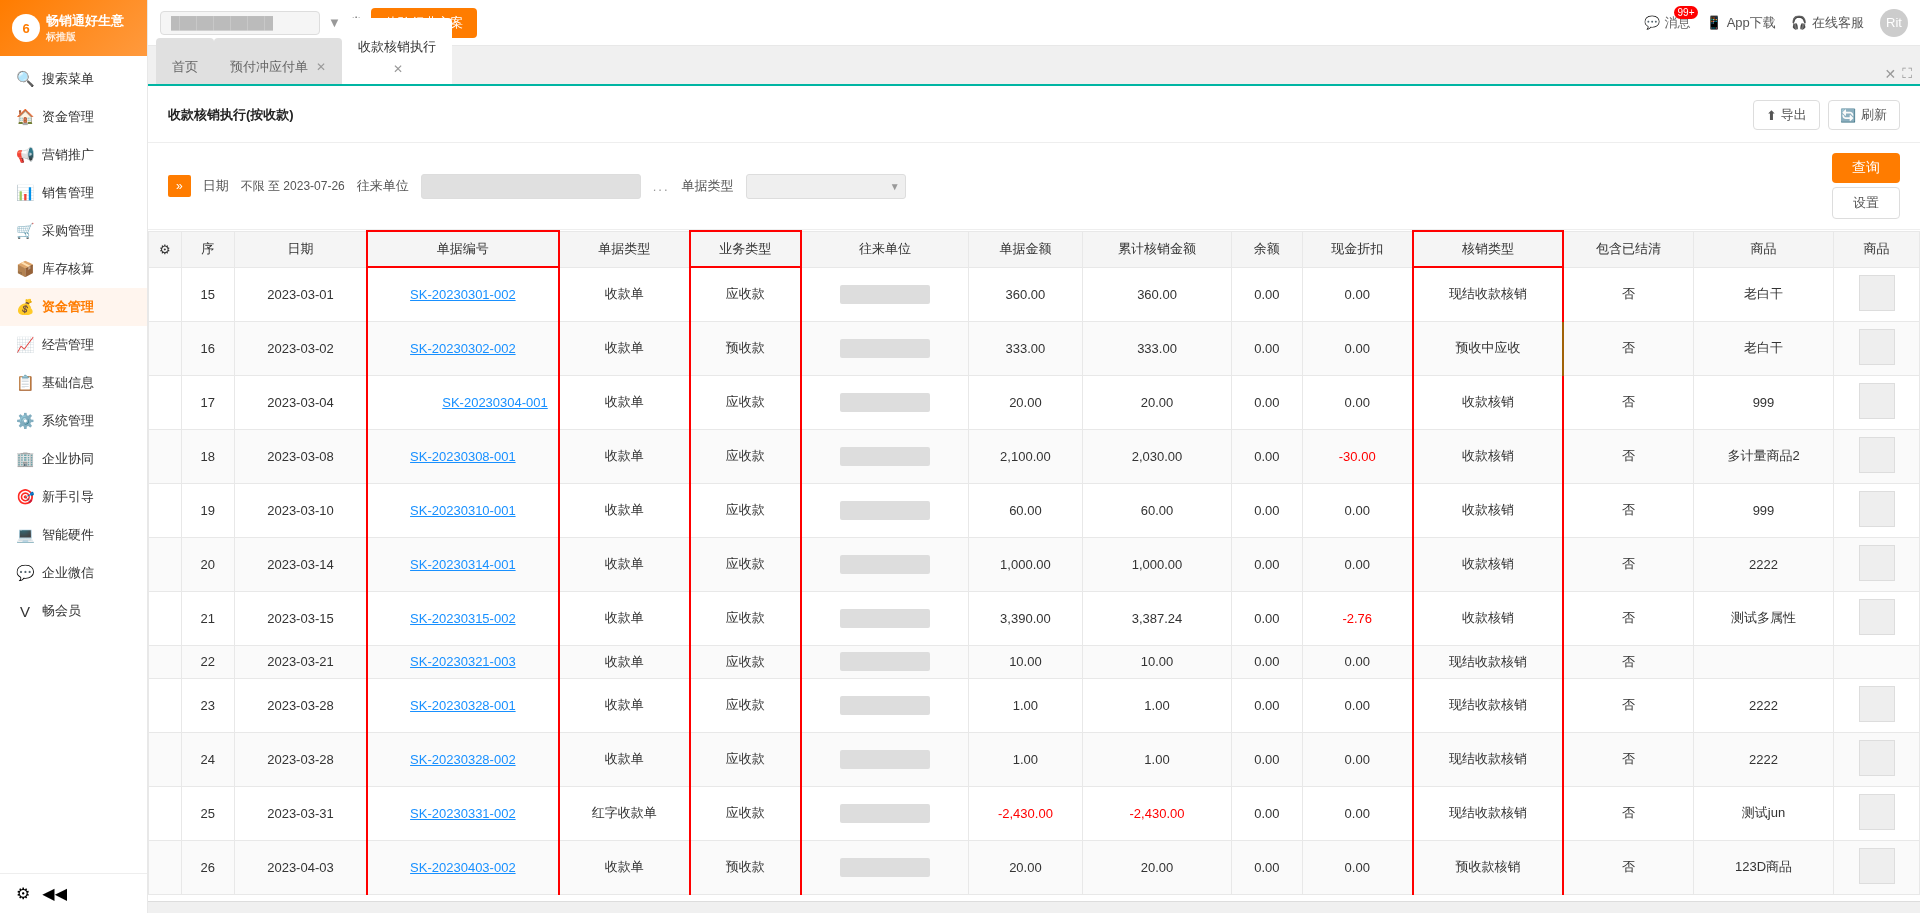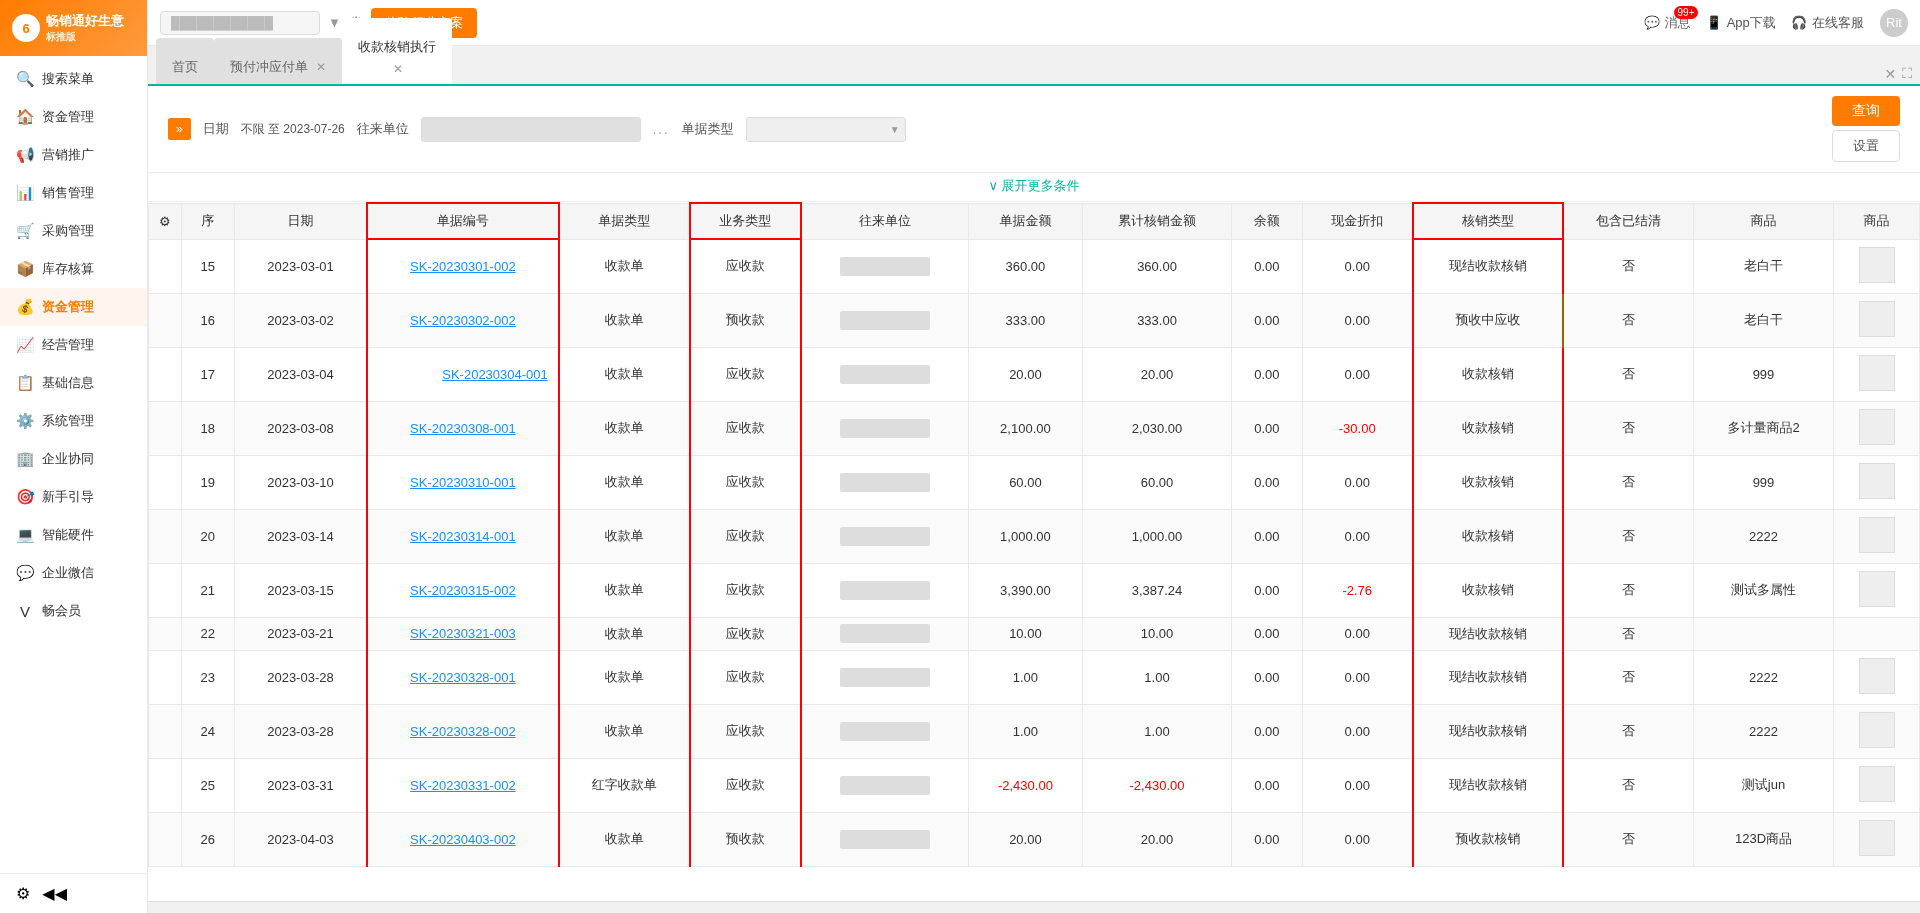--- a/index.html
+++ b/index.html
@@ -287,20 +287,35 @@
       <span class="tab-close">✕</span>
     </div>
     <div class="tabbar-right">
       <span style="color:#999;cursor:pointer;font-size:14px;">✕</span>
       <span style="color:#999;cursor:pointer;font-size:14px;">⛶</span>
     </div>
   </div>
 
   <div style="flex:1;overflow:auto;display:flex;flex-direction:column;">
 
+    <div id="page-header">
+      <div class="page-title">
+        <span>收款核销执行(按收款)</span>
+        <div class="page-title-actions">
+          <button class="btn-outline">
+            <span>⬆</span>
+            <span>导出</span>
+          </button>
+          <button class="btn-outline">
+            <span>🔄</span>
+            <span>刷新</span>
+          </button>
+        </div>
+      </div>
+    </div>
 
     <div id="filter-bar">
       <button class="filter-toggle-btn">»</button>
 
       <span class="filter-label">日期</span>
       <div style="display:flex;flex-direction:column;">
         <span class="filter-date-range">不限 至 2023-07-26</span>
       </div>
 
       <span class="filter-label">往来单位</span>
@@ -315,26 +330,20 @@
           <option></option>
         </select>
       </div>
 
       <div class="filter-actions">
         <button class="btn-query">查询</button>
         <button class="btn-set">设置</button>
       </div>
     </div>
 
-    <div class="expand-more">
-      <button class="expand-more-btn">
-        <span>∨</span>
-        <span>展开更多条件</span>
-      </button>
-    </div>
 
     <div id="table-area">
       <table>
         <thead>
           <tr>
             <th class="gear-col">⚙</th>
             <th>序</th>
             <th>日期</th>
             <th style="border:2px solid #f00;">单据编号</th>
             <th>单据类型</th>

